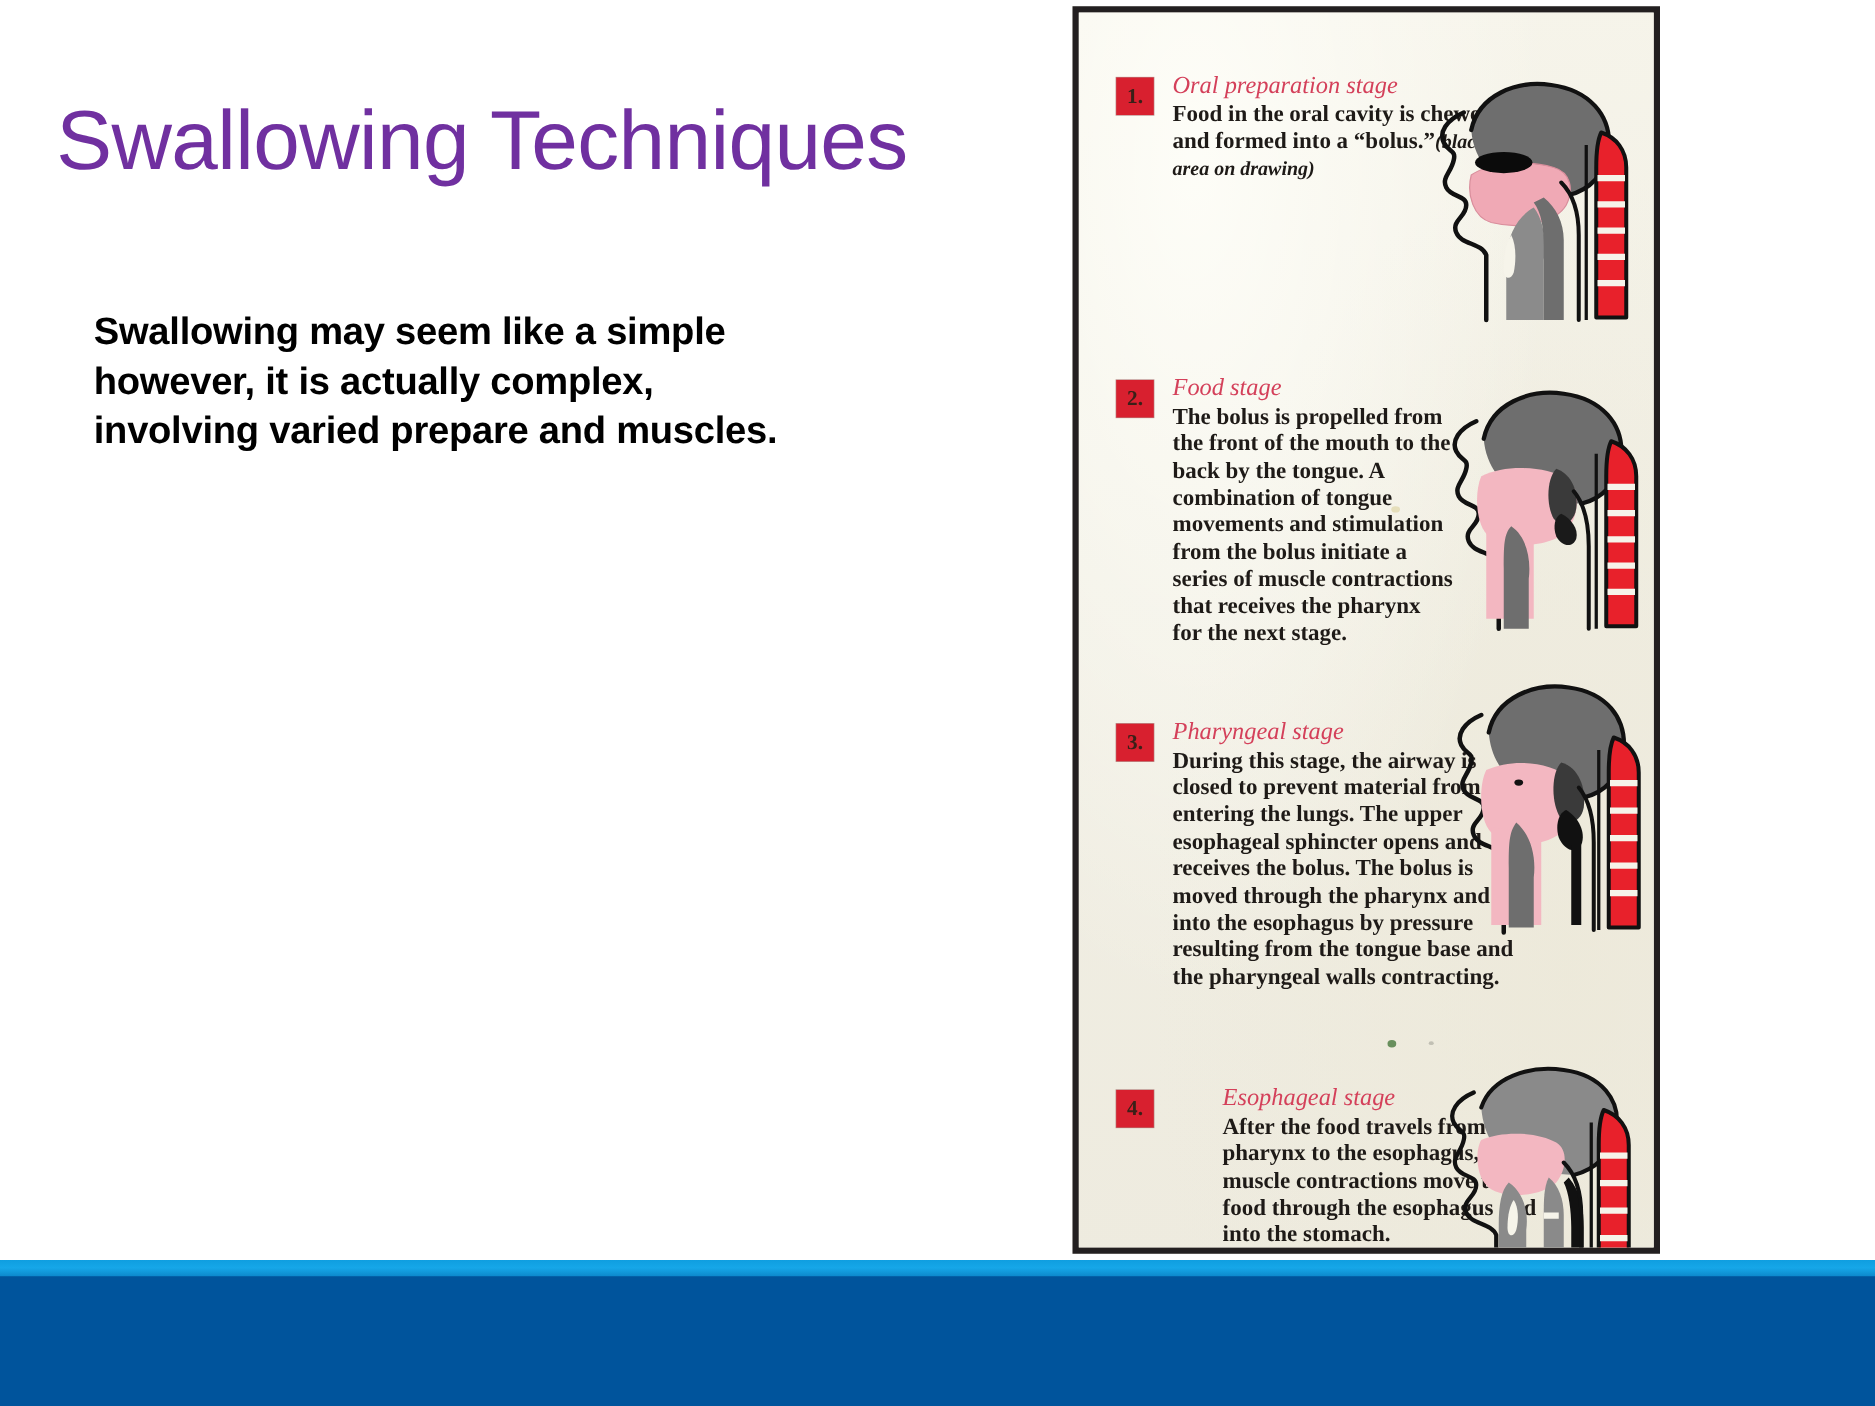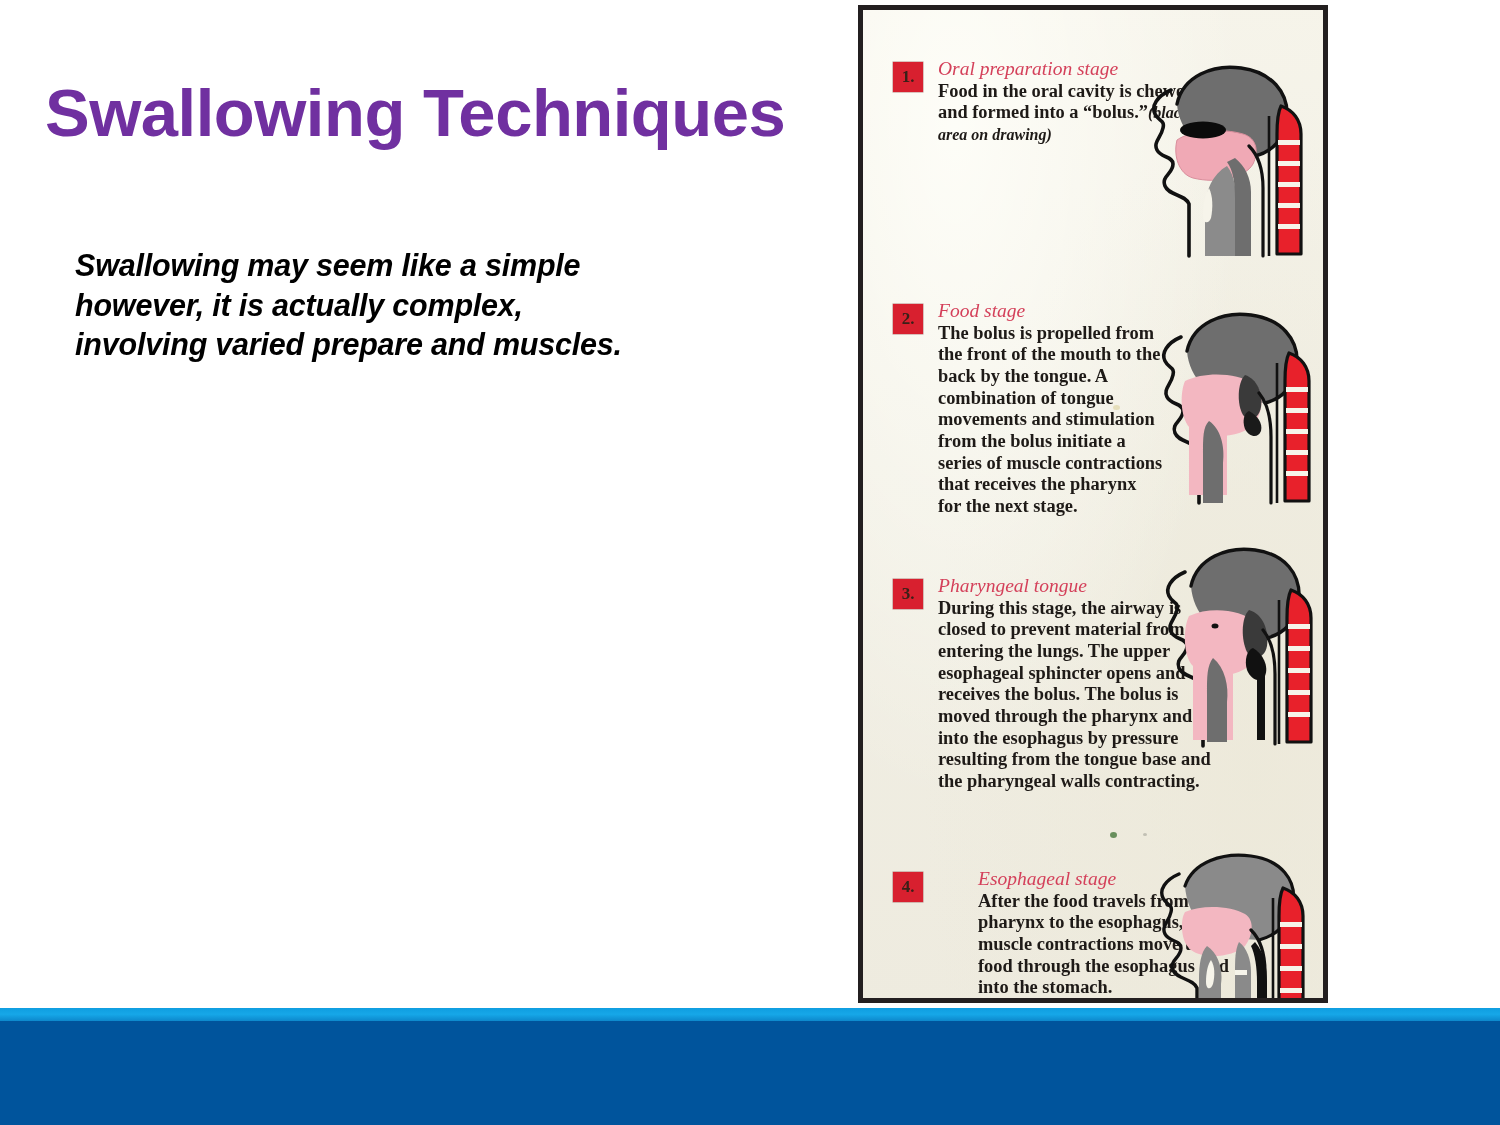--- a/index.html
+++ b/index.html
@@ -21,40 +21,40 @@
     inset: 0;
     background: #ffffff;
   }
 
   
   .slide-title {
     position: absolute;
     left: 45px;
     top: 78px;
     font-size: 67px;
-    font-weight: bold;
+    font-weight: normal;
     color: #7030A0;
     letter-spacing: -0.5px;
     white-space: nowrap;
     line-height: 1.05;
   }
 
   
   .body-text {
     position: absolute;
     left: 75px;
     top: 246px;
     width: 620px;
     font-size: 30.5px;
     font-weight: bold;
     color: #000000;
     line-height: 1.30;
     letter-spacing: -0.2px;
   }
-  .body-text .line { display: block; white-space: nowrap; font-style: italic; }
+  .body-text .line { display: block; white-space: nowrap; }
 
   
   .figure-frame {
     position: absolute;
     left: 858px;
     top: 5px;
     width: 470px;
     height: 998px;
     border: 5px solid #231f20;
     box-sizing: border-box;
@@ -242,21 +242,21 @@
         <rect x="145" y="134" width="22" height="5" fill="#f6f4ea"></rect>
         <rect x="145" y="155" width="22" height="5" fill="#f6f4ea"></rect>
         <rect x="145" y="176" width="22" height="5" fill="#f6f4ea"></rect>
       </g>
       <path d="M136 68 L136 208" fill="none" stroke="#111" stroke-width="2.6"></path>
     </svg>
 
     <div class="stage" style="top:565px;">
       <div class="stage-num">3.</div>
       <div class="stage-body" style="width:285px;">
-        <div class="stage-title">Pharyngeal tongue</div>
+        <div class="stage-title">Pharyngeal stage</div>
         <div class="stage-desc">During this stage, the airway is closed to prevent material from entering the lungs. The upper esophageal sphincter opens and receives the bolus. The bolus is moved through the pharynx and into the esophagus by pressure resulting from the tongue base and the pharyngeal walls contracting.</div>
       </div>
     </div>
 
     <svg class="anatomy" style="left:278px;top:518px;" width="195" height="230" viewBox="0 0 195 230">
       <path d="M50 58 C56 30 86 18 114 22 C144 26 160 46 158 72 C156 94 142 106 126 110 L98 108 C72 106 52 86 50 58 Z" fill="#6e6e6e"></path>
       <path d="M44 44 C30 50 24 60 28 68 C32 76 38 74 36 82 C34 92 26 96 30 104 C34 112 46 110 46 118 C46 128 34 130 38 140 C42 150 58 148 62 158 L62 218" fill="none" stroke="#111" stroke-width="3.6" stroke-linecap="round" stroke-linejoin="round"></path>
       <path d="M50 58 C56 30 86 18 114 22 C144 26 160 46 158 72 C156 94 142 106 126 110" fill="none" stroke="#111" stroke-width="3.4" stroke-linecap="round"></path>
 
       <path d="M48 88 C70 78 100 82 114 94 C124 104 120 122 112 134 C100 150 64 152 52 138 C42 128 42 100 48 88 Z" fill="#f3b7c1"></path>

